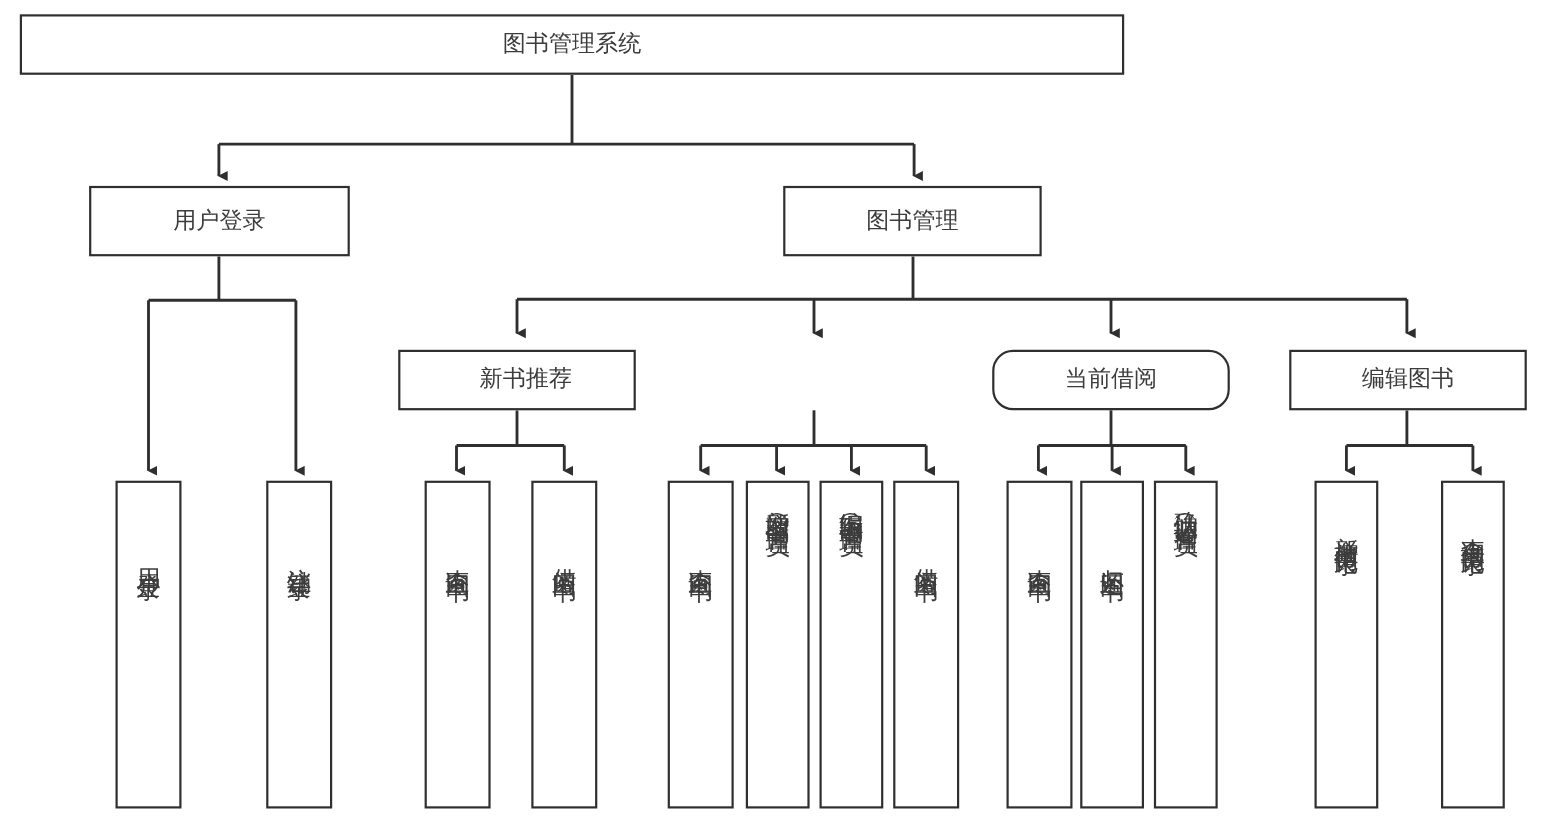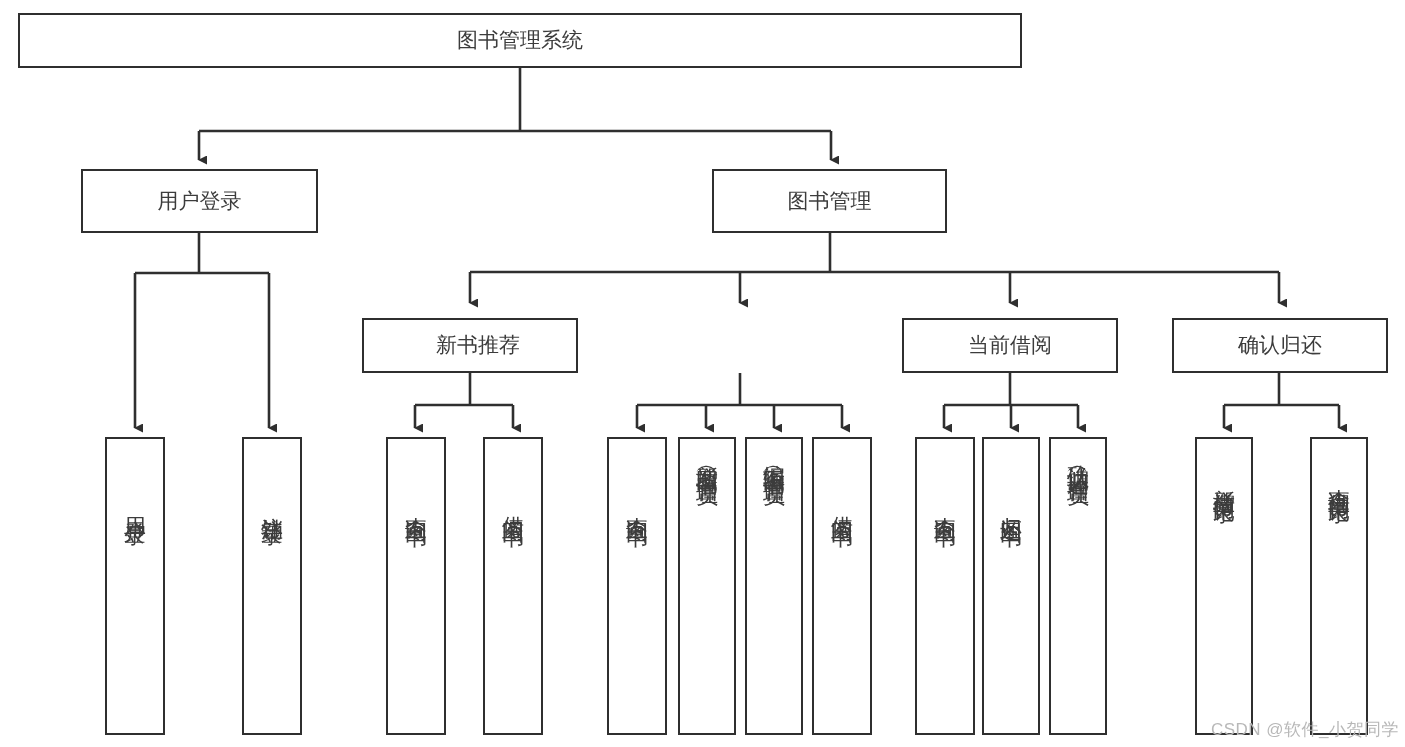--- a/index.html
+++ b/index.html
@@ -130,26 +130,26 @@
 
   <div class="node horizontal" style="left:712px; top:169px; width:235px; height:64px;">
     <span class="node-label">图书管理</span>
   </div>
 
   <div class="node horizontal" style="left:362px; top:318px; width:216px; height:55px;padding-left:16px;">
     <span class="node-label">新书推荐</span>
   </div>
 
 
-  <div class="node horizontal" style="left:902px; top:318px; width:216px; height:55px;">
+  <div class="node horizontal" style="left:902px; top:318px; width:216px; height:55px;border-radius:19px;">
     <span class="node-label">当前借阅</span>
   </div>
 
   <div class="node horizontal" style="left:1172px; top:318px; width:216px; height:55px;">
-    <span class="node-label">确认归还</span>
+    <span class="node-label">编辑图书</span>
   </div>
 
   <div class="node vertical" style="left:105px; top:437px; width:60px; height:298px; padding-top:60px;">
     <span class="node-label">用户登录</span>
   </div>
 
   <div class="node vertical" style="left:242px; top:437px; width:60px; height:298px; padding-top:60px;">
     <span class="node-label">注销登录</span>
   </div>
 
@@ -190,15 +190,14 @@
   </div>
 
   <div class="node vertical" style="left:1195px; top:437px; width:58px; height:298px; padding-top:32px;">
     <span class="node-label">新增借阅记录</span>
   </div>
 
   <div class="node vertical" style="left:1310px; top:437px; width:58px; height:298px; padding-top:32px;">
     <span class="node-label">查询借阅记录</span>
   </div>
 
-  <div id="watermark">CSDN @软件_小贺同学</div>
 
 </div>
 
 </body></html>

